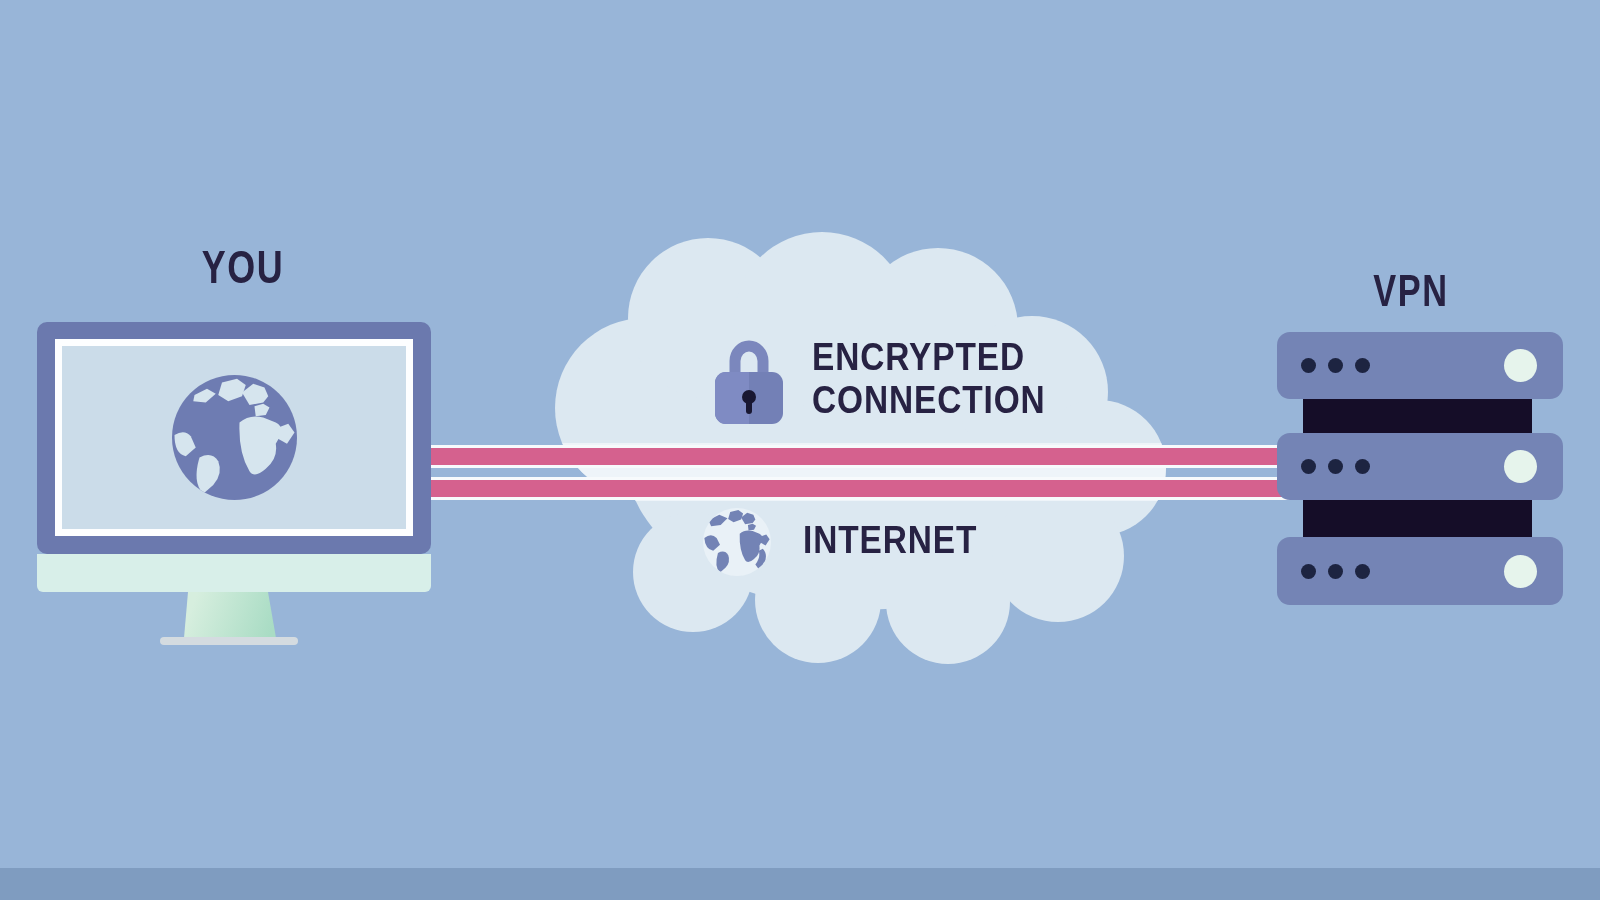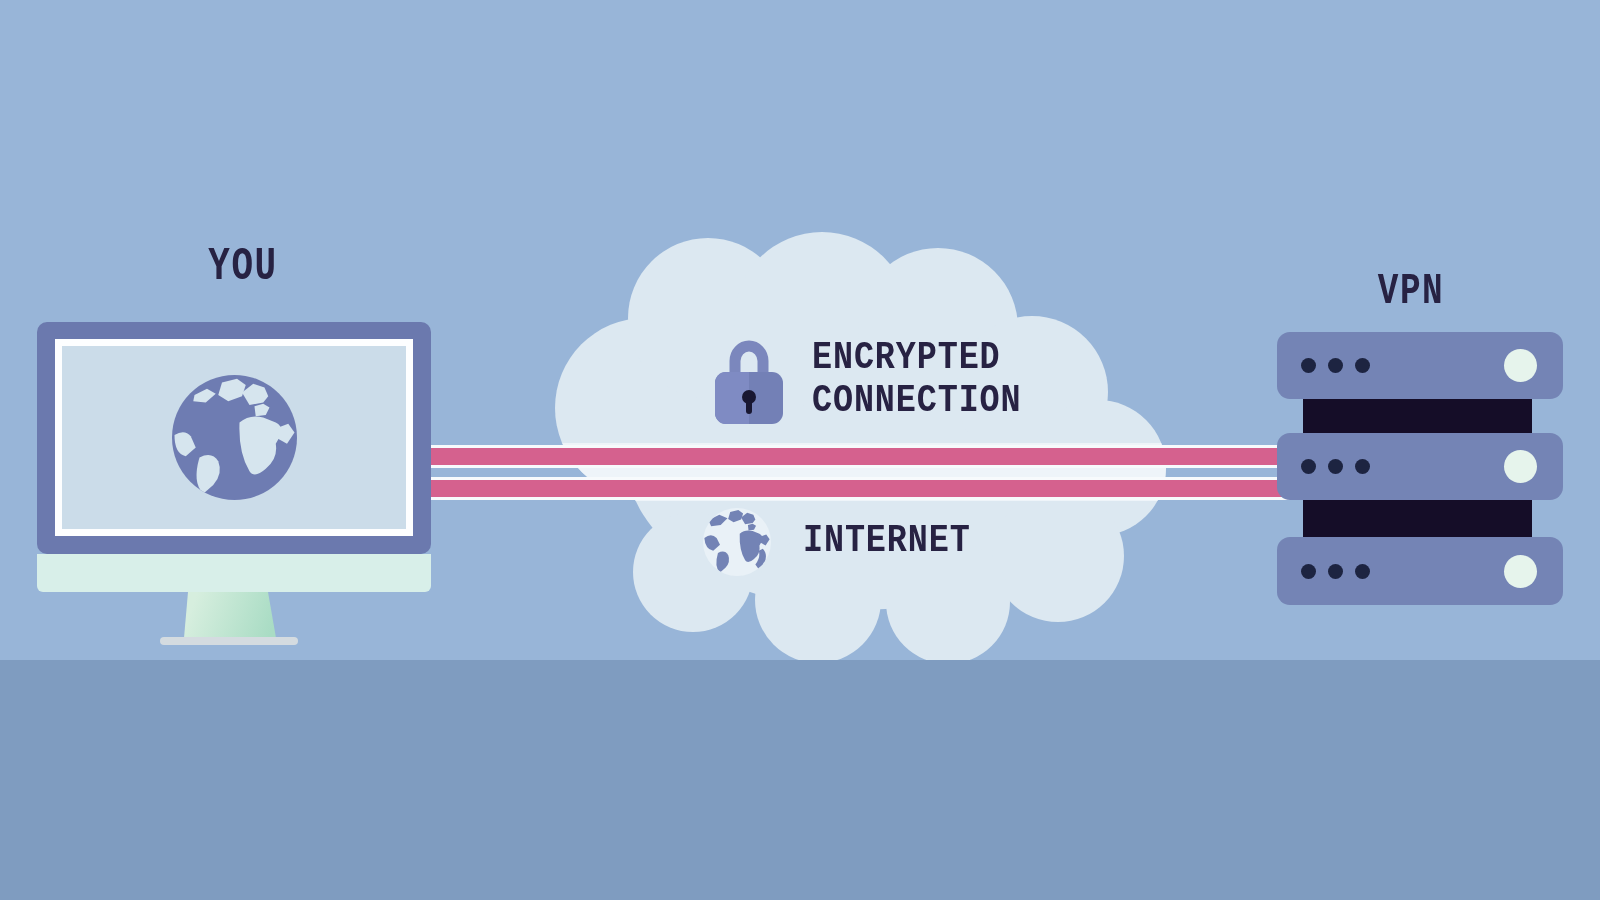--- a/index.html
+++ b/index.html
@@ -1,19 +1,19 @@
 <!DOCTYPE html>
 <html style="--background: #98b5d8; --cloud: #dce8f1; --cloud-band: #eef4f9; --pink: #d5618e; --stripe-edge: #f7fafc; --text: #272243; --monitor-frame: #6b79ae; --screen-bezel: #fdfeff; --screen: #cbdce9; --chin: #d8efe9; --stand-light: #d6eede; --stand-dark: #a9dcc4; --base: #d4dbe0; --server-tray: #7484b5; --server-dark: #150d28; --server-dot: #1d2441; --server-circle: #e6f4ec; --globe-ocean: #6e7cb2; --globe-land: #d6e5ee; --inet-base: #e9f1f7; --inet-land: #7383b5; --lock-shackle: #7b87bd; --lock-light: #7f8bc3; --lock-dark: #7380b6; --keyhole: #191731;"><head>
 <meta charset="utf-8">
 <style>
   html,body{margin:0;padding:0;background:#7f9cc0;}
   .canvas{
-    position:relative;width:1600px;height:660px;overflow:hidden;
+    position:relative;width:1600px;height:868px;overflow:hidden;
     background:var(--background,#98b5d8);
-    font-family:Liberation Mono, monospace;
+    font-family:Liberation Sans, sans-serif;
     -webkit-font-smoothing:antialiased;
   }
   svg{display:block;}
   
   .cloud-svg{position:absolute;left:0;top:0;width:1600px;height:900px;z-index:1;}
   .cloud-fill{fill:var(--cloud,#dce8f1);}
   .cloud-band{fill:var(--cloud-band,#eef4f9);}
   
   .stripe{
     position:absolute;left:420px;width:872px;height:17px;z-index:2;

